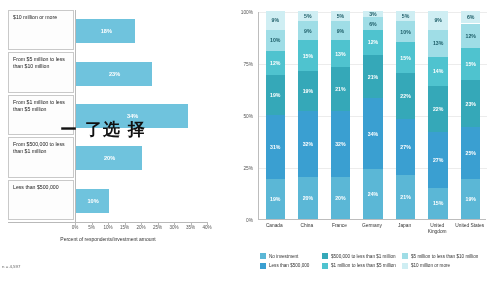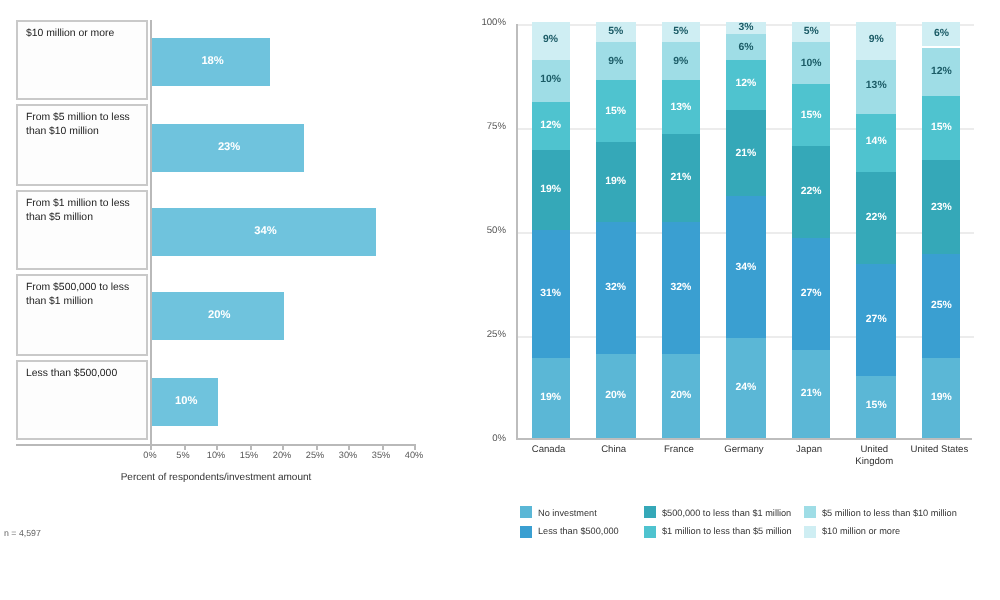--- a/index.html
+++ b/index.html
@@ -381,14 +381,15 @@
             <span>$5 million to less than $10 million</span>
           </div>
           <div class="rc-legend-item">
             <span class="rc-swatch" style="background: rgb(207, 238, 243);"></span>
             <span>$10 million or more</span>
           </div>
         </div>
       </div>
   </div>
 
+  <div class="overlay-text" id="ov1">ー 了选 择</div>
 
 </div>
 
 </body></html>

